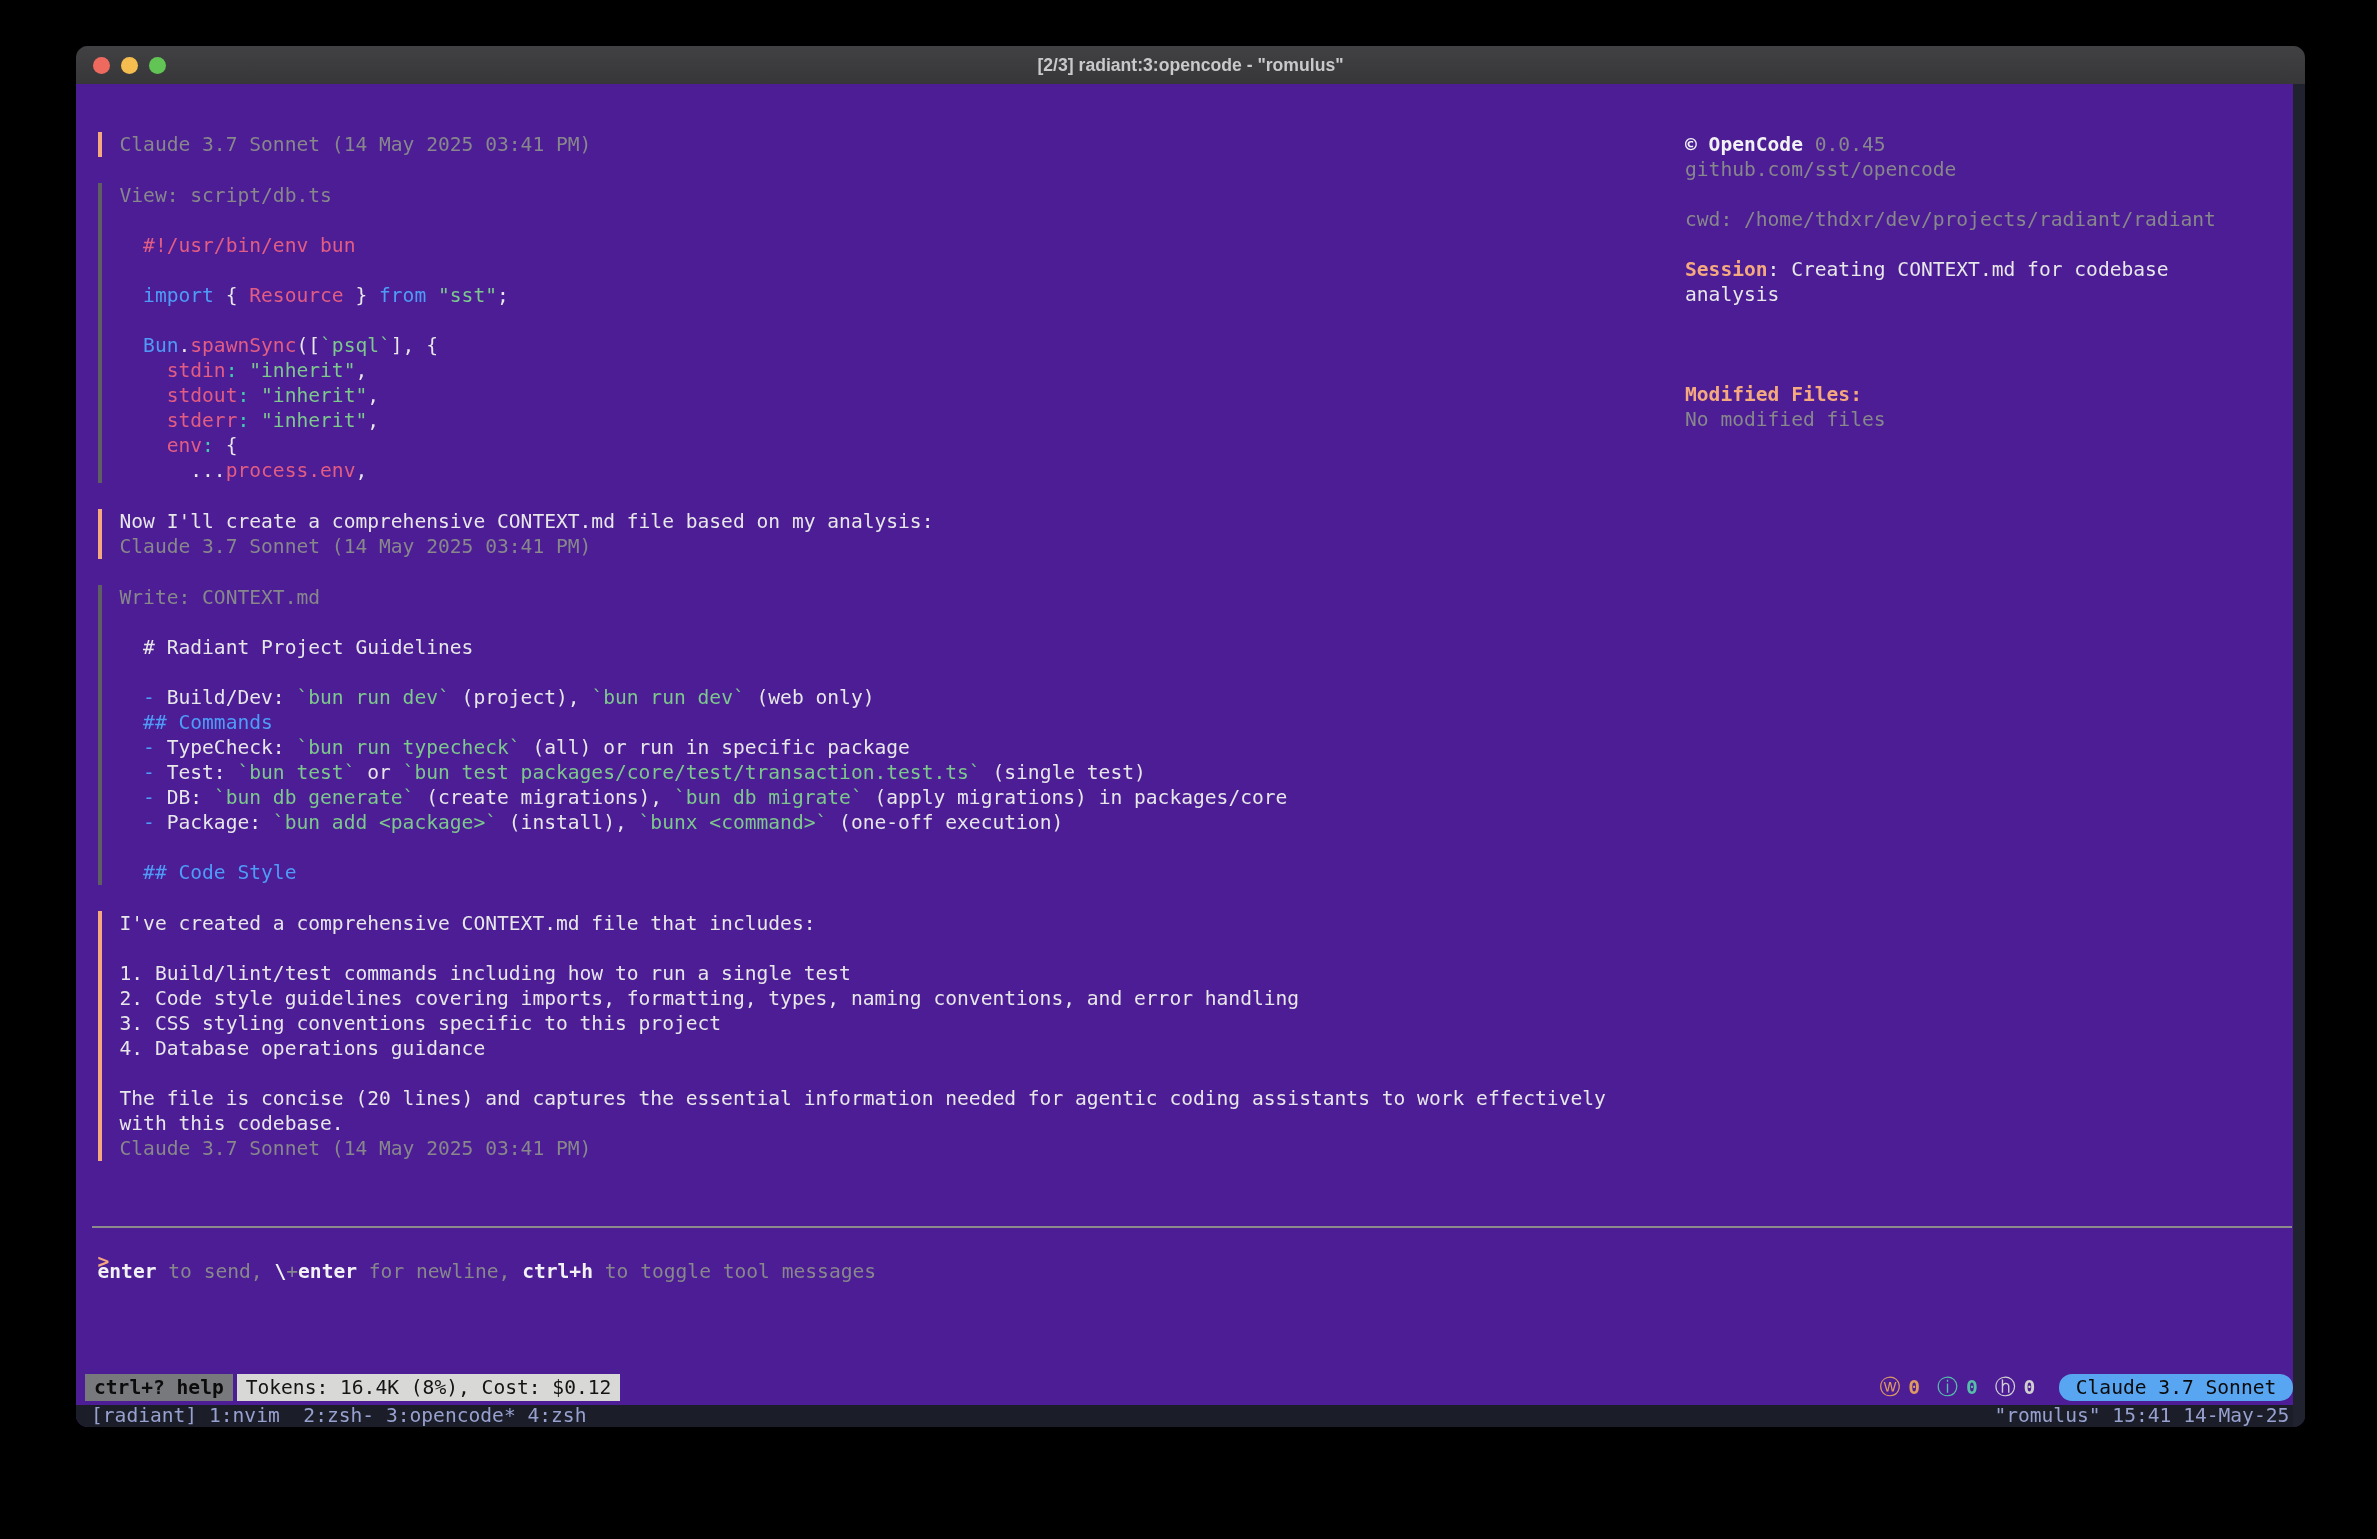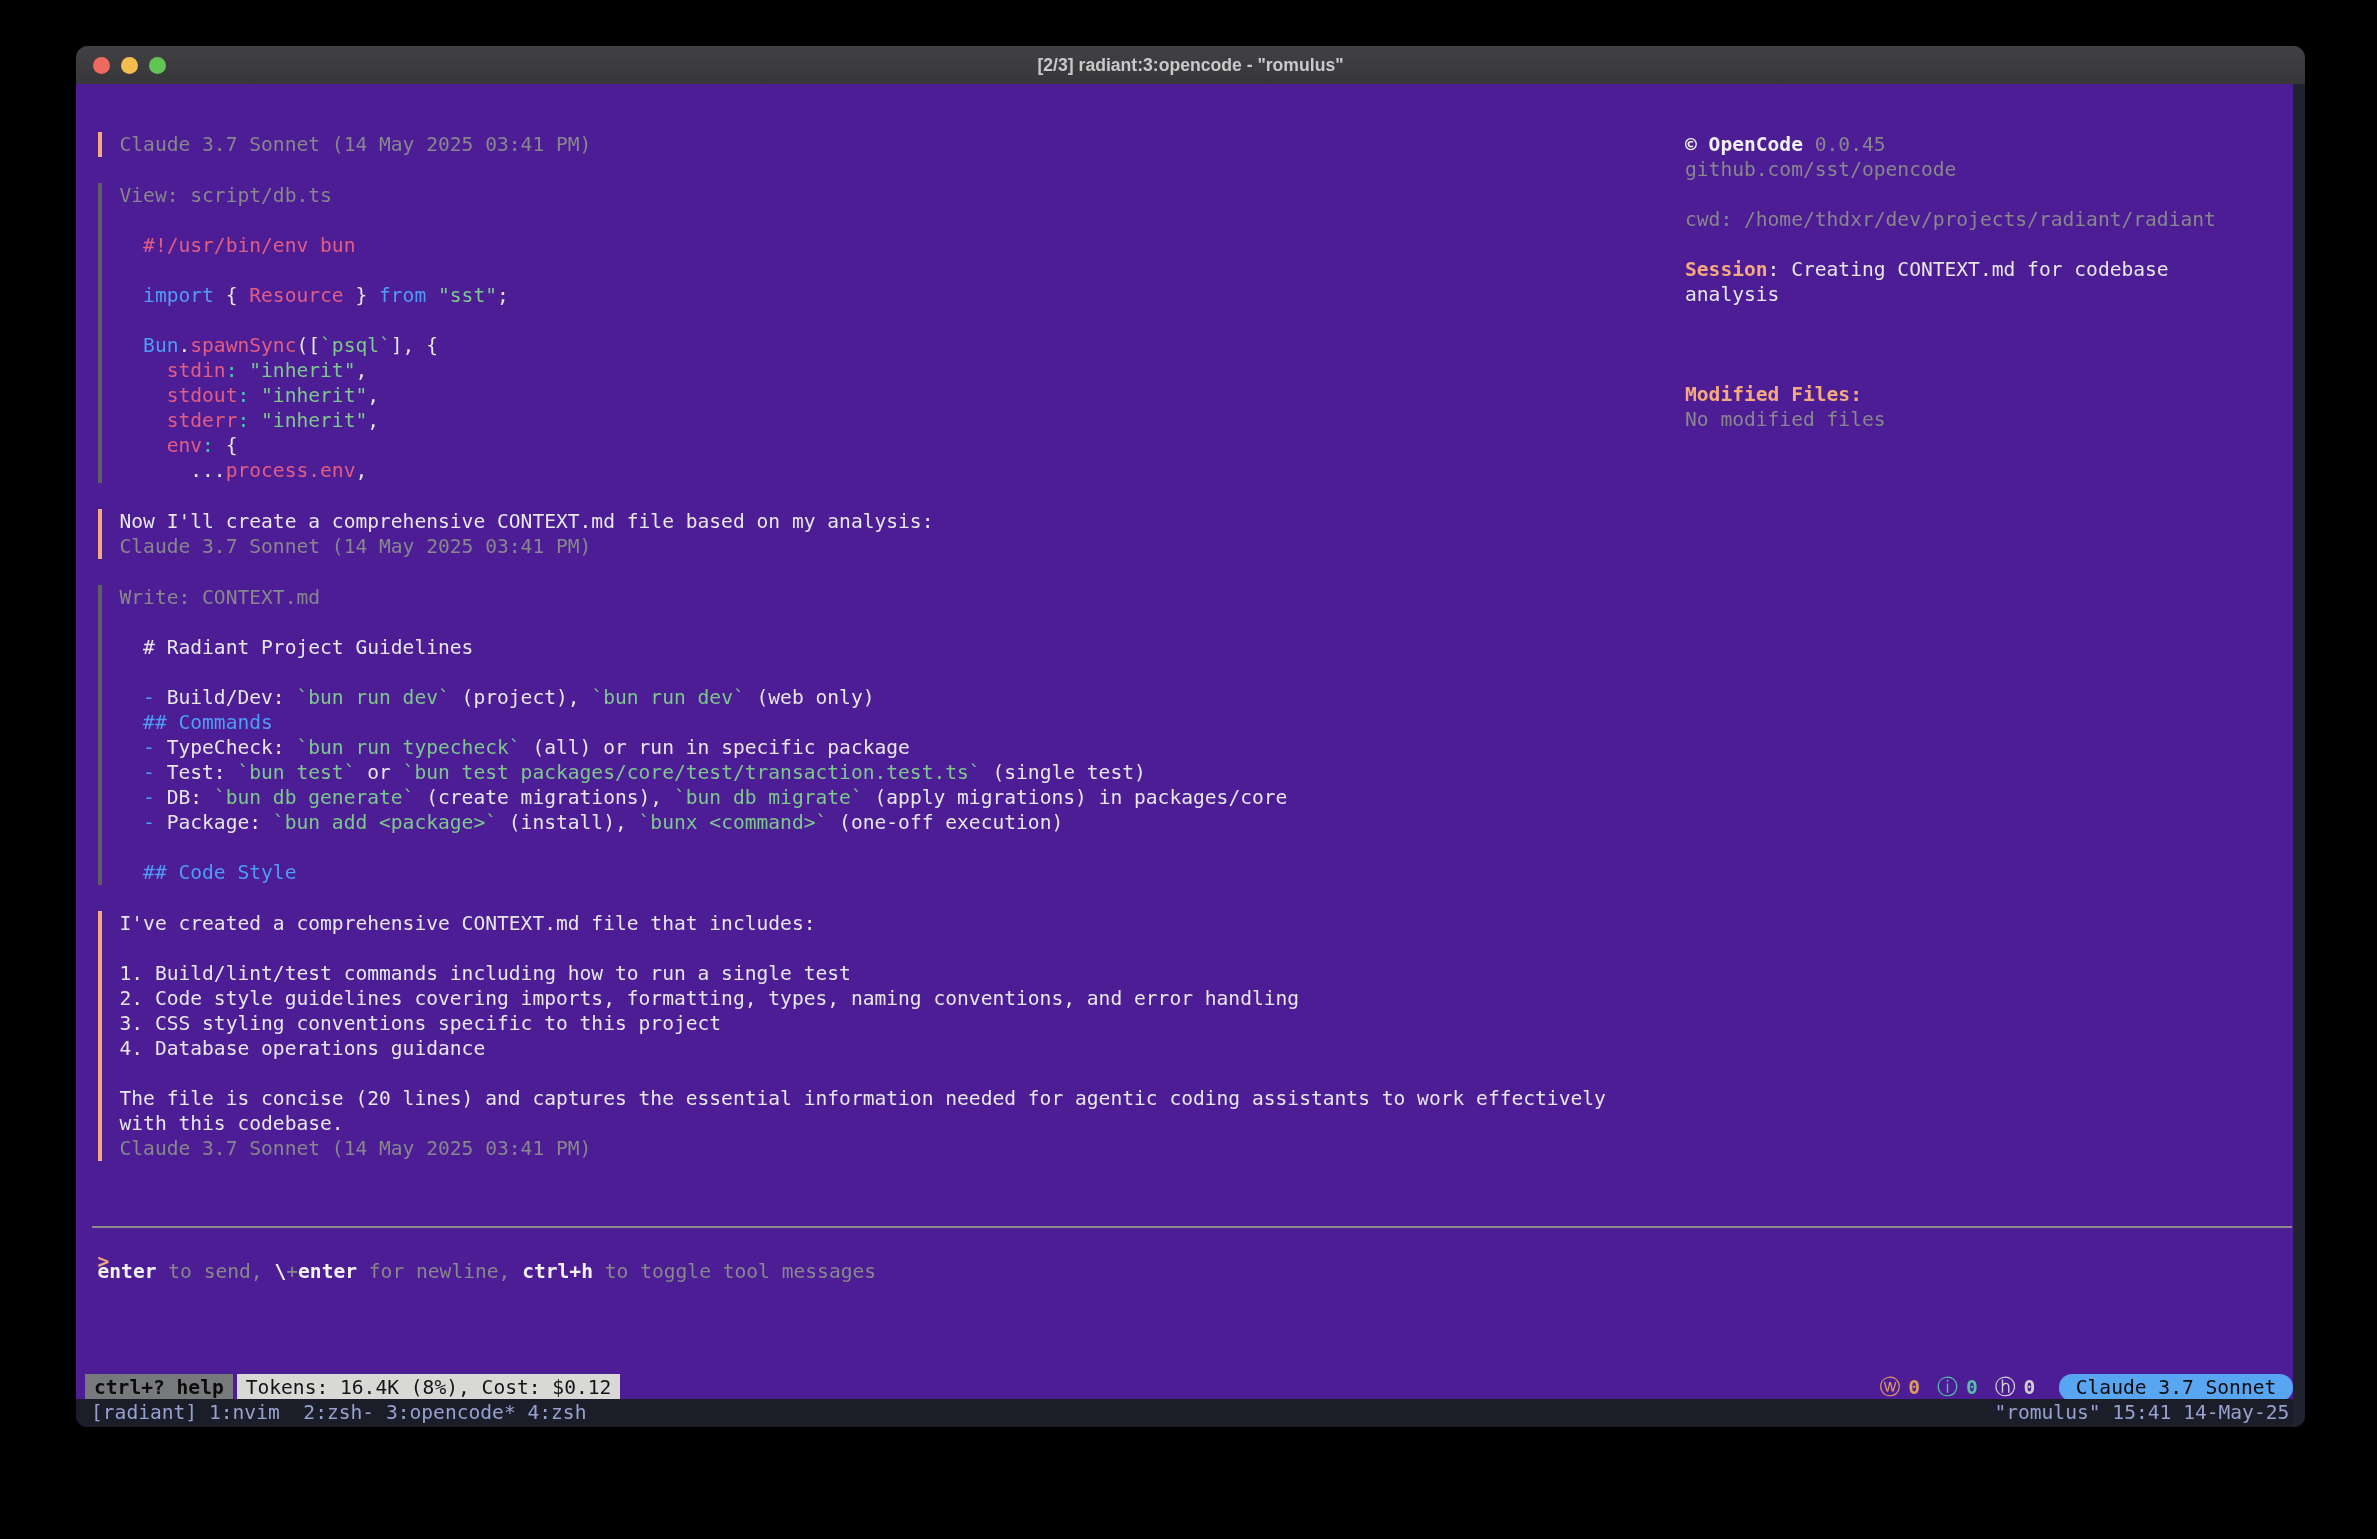--- a/index.html
+++ b/index.html
@@ -38,21 +38,21 @@
   #tokens-badge{background:#d8d8d6;color:#141414;}
   .status-right{display:flex;align-items:center;height:27px;}
   .diag{display:flex;align-items:center;margin-right:17px;}
   .diag-icon{font-family:"DejaVu Sans",sans-serif;font-size:21px;line-height:27px;}
   .diag-count{font-size:19.6px;font-weight:bold;margin-left:7.8px;line-height:27px;}
   .diag.warn .diag-icon,.diag.warn .diag-count{color:#dd9a62;}
   .diag.info .diag-icon,.diag.info .diag-count{color:#55bfa9;}
   .diag.hintk .diag-icon,.diag.hintk .diag-count{color:#d0d0d0;}
   #model-badge{background:#58a6f2;color:#0a0a0a;margin-left:6.5px;padding:0 17px;border-radius:13px;}
   
-  #tmux-bar{position:absolute;left:0;right:0;bottom:0;height:28px;background:#1b1d28;
+  #tmux-bar{position:absolute;left:0;right:0;bottom:0;height:22px;background:#1b1d28;
             display:flex;align-items:center;justify-content:space-between;
             padding:0 15.7px 0 15px;box-sizing:border-box;}
   .tmux-text{font-size:19.6px;color:#97a1cf;white-space:pre;line-height:26px;}
 </style>
 </head>
 <body>
 
 <div id="stage">
   <div id="window">
 

